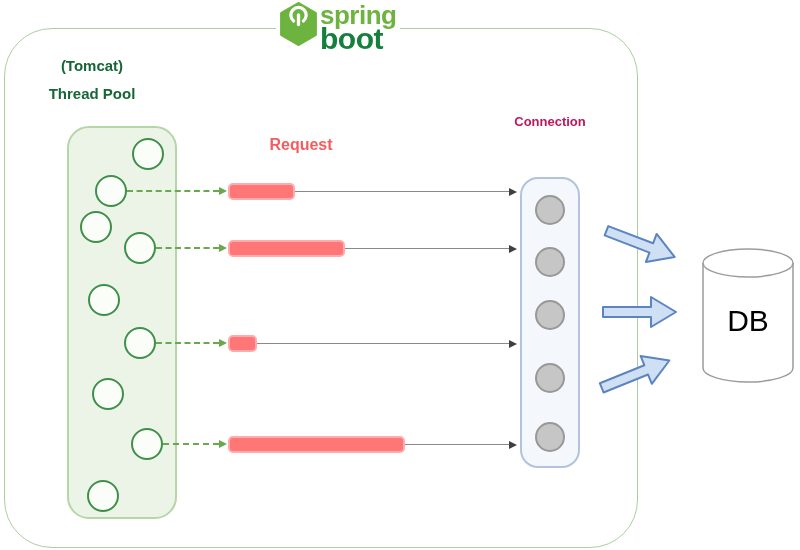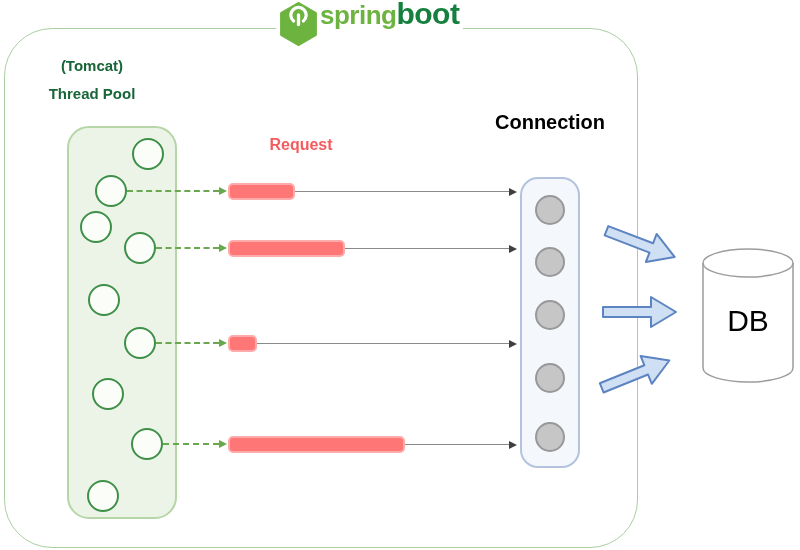--- a/index.html
+++ b/index.html
@@ -5,31 +5,31 @@
   html,body{margin:0;padding:0;background:#fff;}
   .stage{position:relative;width:800px;height:550px;background:#fff;overflow:hidden;
          font-family:"Liberation Sans",sans-serif;}
   .abs{position:absolute;}
 
   
   .outer-box{left:4px;top:28px;width:632px;height:518px;border:1px solid #a9cfa1;border-radius:48px;}
 
   
   .logo{left:276px;top:0;height:54px;padding:2px 4px;background:#fff;display:flex;align-items:flex-start;}
-  .logo-text{display:flex;margin-left:3px;margin-top:1px;}
+  .logo-text{display:flex;flex-direction:column;margin-left:3px;margin-top:1px;}
   .logo-spring{color:#6db33f;font-weight:bold;font-size:26px;line-height:25px;letter-spacing:-0.5px;}
   .logo-boot{color:#15803d;font-weight:bold;font-size:30px;line-height:21px;letter-spacing:-0.5px;}
 
   
   .tomcat-label{left:32px;top:52px;width:120px;text-align:center;color:#186538;
                 font-size:15px;font-weight:bold;line-height:28px;}
   .request-label{left:251px;top:136px;width:100px;text-align:center;color:#f55c5e;
                  font-size:16px;font-weight:bold;}
-  .conn-label{left:495px;top:109px;width:110px;text-align:center;color:#000000;
-              font-size:20px;font-weight:bold;line-height:26px;}
+  .conn-label{left:495px;top:109px;width:110px;text-align:center;color:#be185d;
+              font-size:13px;font-weight:bold;line-height:26px;}
   .db-label{left:701px;top:304px;width:94px;text-align:center;color:#000;font-size:30px;}
 
   
   .thread-box{left:67px;top:126px;width:110px;height:393px;background:#ecf4e8;
               border:2px solid #b6d6a8;border-radius:22px;box-sizing:border-box;}
   .pool-box{left:520px;top:177px;width:60px;height:291px;background:#f4f8fd;
             border:2px solid #b3c3dd;border-radius:18px;box-sizing:border-box;}
 
   
   .tcircle{position:absolute;width:32px;height:32px;border-radius:50%;background:#fbfdf9;

